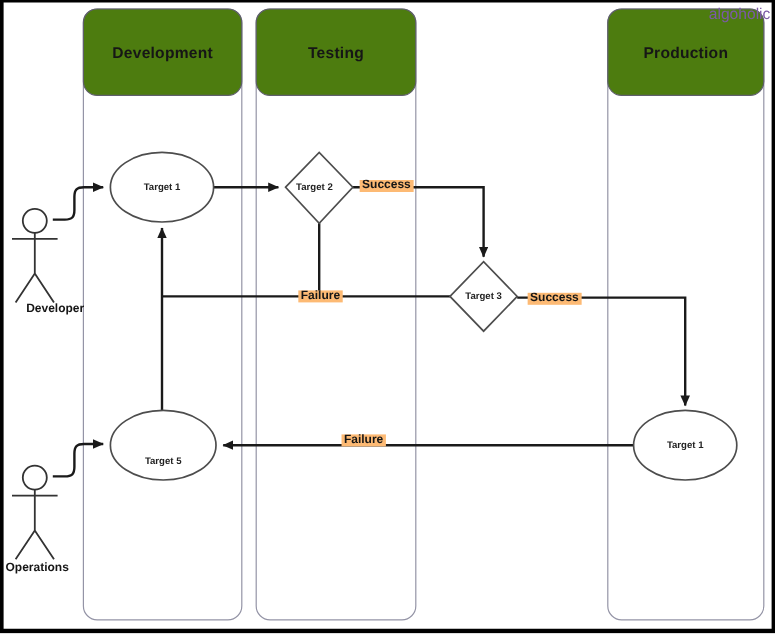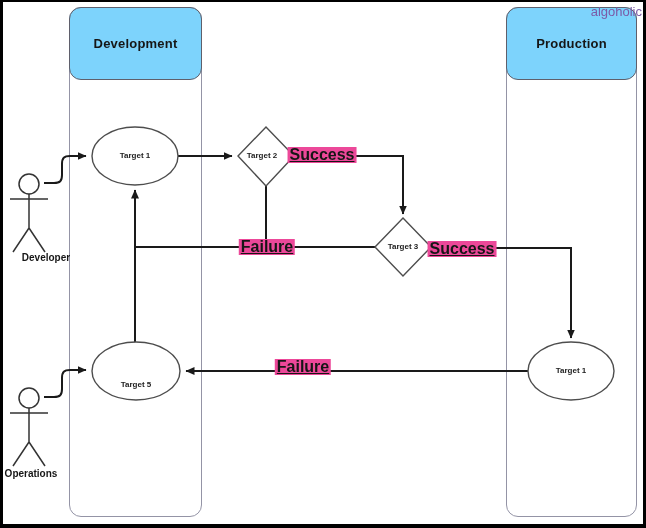--- a/index.html
+++ b/index.html
@@ -10,28 +10,28 @@
   .frame{
     position:absolute;inset:0;z-index:10;pointer-events:none;box-sizing:border-box;
     border:solid #000;border-width:2px 3px 4px 3px;
   }
   .lane{
     position:absolute;top:7px;height:510px;background:#fff;box-sizing:border-box;
     border:1px solid #9494a6;border-radius:12px;z-index:1;
   }
   .lane-header{
     position:absolute;left:-1px;top:-1px;width:calc(100% + 2px);height:73px;
-    box-sizing:border-box;border:1px solid #5f5f6b;border-radius:12px;background:#7dd3fc;
+    box-sizing:border-box;border:1px solid #5f5f6b;border-radius:12px;background:#4d7c0f;
     display:flex;align-items:center;justify-content:center;
   }
   .lane-title{font-weight:bold;font-size:13px;color:#161616;letter-spacing:.2px;}
   .overlay{position:absolute;left:0;top:0;z-index:3;}
   .elabel{
-    position:absolute;transform:translate(-50%,-50%);z-index:4;background:#ec4899;
-    padding:0 2px;font-weight:bold;font-size:16px;color:#161616;white-space:nowrap;line-height:1;text-decoration:underline;
+    position:absolute;transform:translate(-50%,-50%);z-index:4;background:#fdba74;
+    padding:0 2px;font-weight:bold;font-size:10px;color:#161616;white-space:nowrap;line-height:1;
   }
   .nlabel{
     position:absolute;transform:translate(-50%,-50%);z-index:4;
     font-weight:bold;font-size:8px;color:#222;white-space:nowrap;line-height:1;
   }
   .alabel{
     position:absolute;transform:translate(-50%,-50%);z-index:4;
     font-weight:600;font-size:10px;color:#161616;white-space:nowrap;line-height:1;
   }
   .watermark{
@@ -40,20 +40,25 @@
   }
 </style>
 </head>
 <body>
 
 <div class="canvas">
 
   <div class="lane" style="left:69px;width:133px;">
     <div class="lane-header">
       <span class="lane-title">Development</span>
+    </div>
+  </div>
+  <div class="lane" style="left:213px;width:134px;">
+    <div class="lane-header">
+      <span class="lane-title">Testing</span>
     </div>
   </div>
   <div class="lane" style="left:506px;width:131px;">
     <div class="lane-header">
       <span class="lane-title">Production</span>
     </div>
   </div>
 
   <svg class="overlay" width="646" height="528" viewBox="0 0 646 528">
     <defs>

